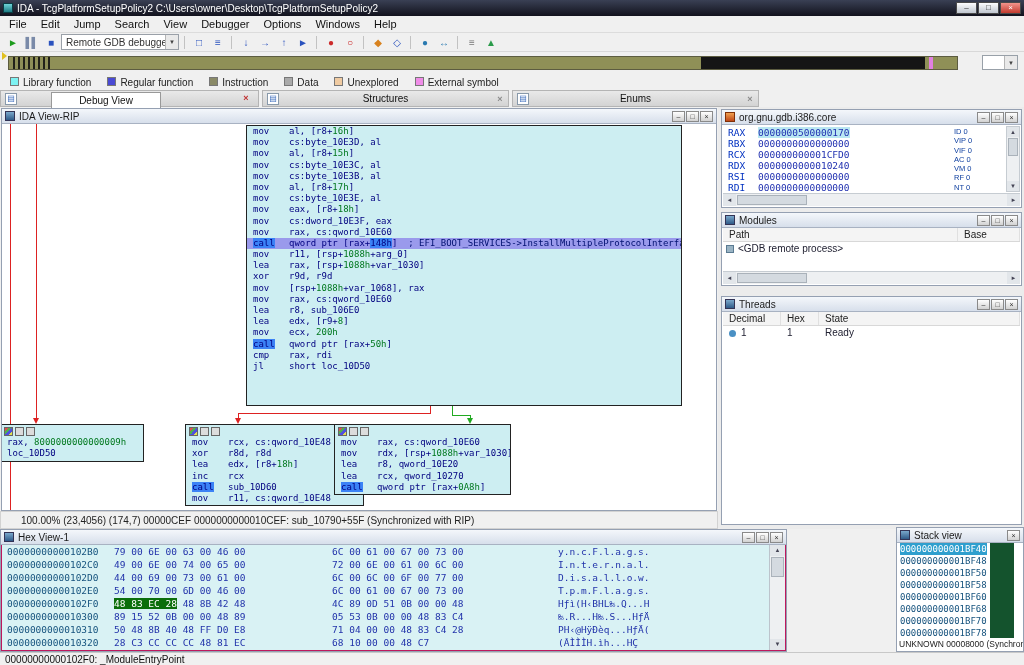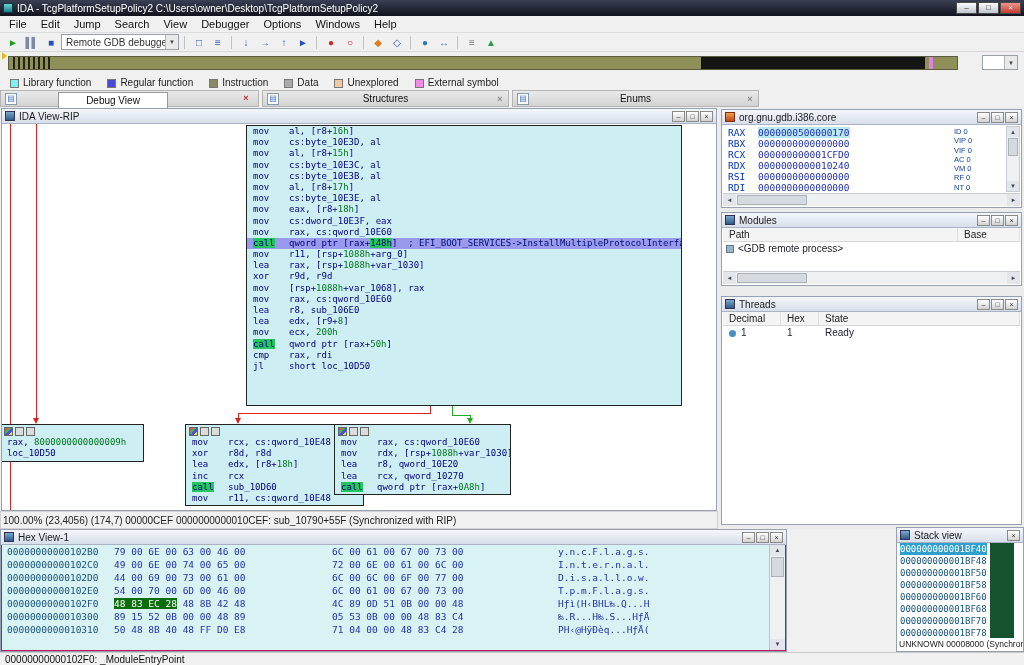--- a/index.html
+++ b/index.html
@@ -38,31 +38,31 @@
   .band-seg{position:absolute;top:0;height:14px}
   .band-combo{position:absolute;right:6px;top:3px;width:36px;height:15px;background:#fff;border:1px solid #98a0a8;display:flex}
   .band-combo .lbl{flex:1}
   .band-combo .arr{width:13px;background:#e9e9e9;border-left:1px solid #b5b5b5;font-size:6px;
     display:flex;align-items:center;justify-content:center;color:#444}
   .band-marker{position:absolute;left:2px;top:0;width:0;height:0;border-top:4px solid transparent;
     border-bottom:4px solid transparent;border-left:5px solid #e0c020}
 
   .legend{position:absolute;left:0;top:74px;width:1024px;height:16px;display:flex;align-items:center;
     gap:16px;padding:0 10px;font-size:10px;color:#222}
-  .leg-item{display:flex;align-items:flex-end;gap:4px}
+  .leg-item{display:flex;align-items:flex-start;gap:4px}
   .leg-sq{width:9px;height:9px;border:1px solid #777}
 
   
   .tabbar{position:absolute;left:0;top:90px;width:1024px;height:17px;background:#f0f0f0}
   .tabgroup{position:absolute;top:0;height:17px;background:linear-gradient(#e9e9e9,#d3d3d3);
     border:1px solid #b4b4b4;display:flex;align-items:center}
   .tg1{left:0;width:259px}
   .tg2{left:262px;width:247px}
   .tg3{left:512px;width:247px}
-  .tab-active{position:absolute;left:57px;top:1px;width:110px;height:16px;background:#fff;
+  .tab-active{position:absolute;left:50px;top:1px;width:110px;height:16px;background:#fff;
     border:1px solid #999;border-bottom:none;text-align:center;font-size:10px;padding-top:2px}
   .tab-label{flex:1;text-align:center;font-size:10px}
   .tab-ico{width:12px;height:12px;margin-left:4px;border:1px solid #8899aa;background:#fff;
     color:#3366bb;font-size:8px;line-height:10px;text-align:center}
   .tab-x{width:16px;text-align:center;color:#8a8a8a;font-weight:bold;font-size:9px}
   .tab-x.red{color:#c03030}
   .tabgroup .tab-x{margin-left:auto}
   .tg1 .tab-x{position:absolute;right:4px;top:2px}
 
   
@@ -74,31 +74,31 @@
   .win-ico{width:10px;height:10px;border:1px solid #335;background:linear-gradient(#7aa8cc,#2f5a88)}
   .win-ico.bug{background:linear-gradient(#f0a050,#c04818);border-color:#803008}
 
   
   .gwin{position:absolute;left:1px;top:108px;width:716px;height:403px;border:1px solid #95a0b2;background:#fff}
   .gcontent{position:absolute;left:0;top:15px;right:0;bottom:0;background:#fff;overflow:hidden}
   .block{position:absolute;background:#cdeef2;border:1px solid #222;
     font-family:"DejaVu Sans Mono",monospace;font-size:9px;color:#000080;overflow:hidden}
   .asm{height:11.2px;line-height:11.2px;white-space:pre;padding-left:6px}
   .asm .mn{display:inline-block;width:36px}
-  .ytok{background:#22c55e}
+  .ytok{background:#3b82f6}
   .num{color:#00781e}
   .cmt{color:#001070}
   .rip{background:#9a9aec}
   .nhead{height:12px;display:flex;align-items:center;gap:2px;padding:1px 3px}
   .nico{width:9px;height:9px;border:1px solid #666;background:#dcdcdc;display:inline-block}
   .nico.multi{background:linear-gradient(135deg,#e05050 25%,#50b050 25% 50%,#5050e0 50% 75%,#e0e050 75%)}
   .edge{position:absolute}
   .earr{position:absolute;width:0;height:0;border-left:3px solid transparent;border-right:3px solid transparent;border-top:6px solid #dd2222}
   .gstatus{position:absolute;left:0;top:511px;width:718px;height:18px;background:#f0f0f0;
-    border:1px solid #d2d2d2;display:flex;align-items:center;padding:0 2px;font-size:10px;color:#222;white-space:nowrap;overflow:hidden}
+    border:1px solid #d2d2d2;display:flex;align-items:center;padding:0 20px;font-size:10px;color:#222;white-space:nowrap;overflow:hidden}
 
   
   .rside{position:absolute;left:718px;top:107px;width:306px;height:422px;background:#ececec}
   .rwin{position:absolute;left:721px;width:301px;border:1px solid #95a0b2;background:#fff}
   #regs-win{top:109px;height:99px}
   #modules-win{top:212px;height:74px}
   #threads-win{top:296px;height:229px}
 
   .reg-rows{position:absolute;left:2px;top:17px;width:218px;font-family:"DejaVu Sans Mono",monospace;font-size:9.5px}
   .reg-row{height:11px;line-height:11px;white-space:pre}
@@ -452,20 +452,21 @@
       </span>
     </div>
     <div class="hexbody">
         <div class="hexrow"><span class="haddr">00000000000102B0</span><span class="hg1">79 00 6E 00 63 00 46 00</span><span class="hg2">6C 00 61 00 67 00 73 00</span><span class="hascii">y.n.c.F.l.a.g.s.</span></div>
         <div class="hexrow"><span class="haddr">00000000000102C0</span><span class="hg1">49 00 6E 00 74 00 65 00</span><span class="hg2">72 00 6E 00 61 00 6C 00</span><span class="hascii">I.n.t.e.r.n.a.l.</span></div>
         <div class="hexrow"><span class="haddr">00000000000102D0</span><span class="hg1">44 00 69 00 73 00 61 00</span><span class="hg2">6C 00 6C 00 6F 00 77 00</span><span class="hascii">D.i.s.a.l.l.o.w.</span></div>
         <div class="hexrow"><span class="haddr">00000000000102E0</span><span class="hg1">54 00 70 00 6D 00 46 00</span><span class="hg2">6C 00 61 00 67 00 73 00</span><span class="hascii">T.p.m.F.l.a.g.s.</span></div>
         <div class="hexrow"><span class="haddr">00000000000102F0</span><span class="hg1"><span class="hlbytes">48 83 EC 28</span><span> 48 8B 42 48</span></span><span class="hg2">4C 89 0D 51 0B 00 00 48</span><span class="hascii">Hƒì(H‹BHL‰.Q...H</span></div>
         <div class="hexrow"><span class="haddr">0000000000010300</span><span class="hg1">89 15 52 0B 00 00 48 89</span><span class="hg2">05 53 0B 00 00 48 83 C4</span><span class="hascii">‰.R...H‰.S...HƒÄ</span></div>
         <div class="hexrow"><span class="haddr">0000000000010310</span><span class="hg1">50 48 8B 40 48 FF D0 E8</span><span class="hg2">71 04 00 00 48 83 C4 28</span><span class="hascii">PH‹@HÿÐèq...HƒÄ(</span></div>
+        <div class="hexrow"><span class="haddr">0000000000010320</span><span class="hg1">28 C3 CC CC CC 48 81 EC</span><span class="hg2">68 10 00 00 48 C7</span><span class="hascii">(ÃÌÌÌH.ìh...HÇ</span></div>
       </div>
     <div class="hexvscr">
       <span class="up">▲</span>
       <span class="th"></span>
       <span class="dn">▼</span>
     </div>
   </div>
 
   <div class="stackwin">
     <div class="mdi-title">

